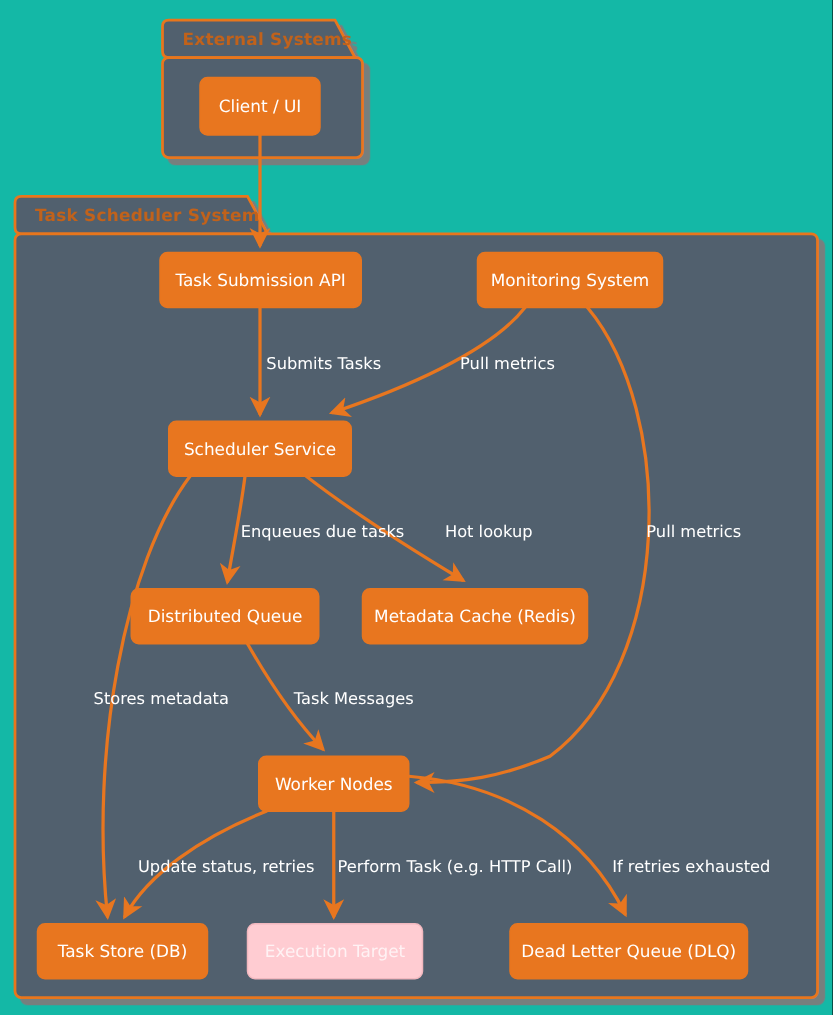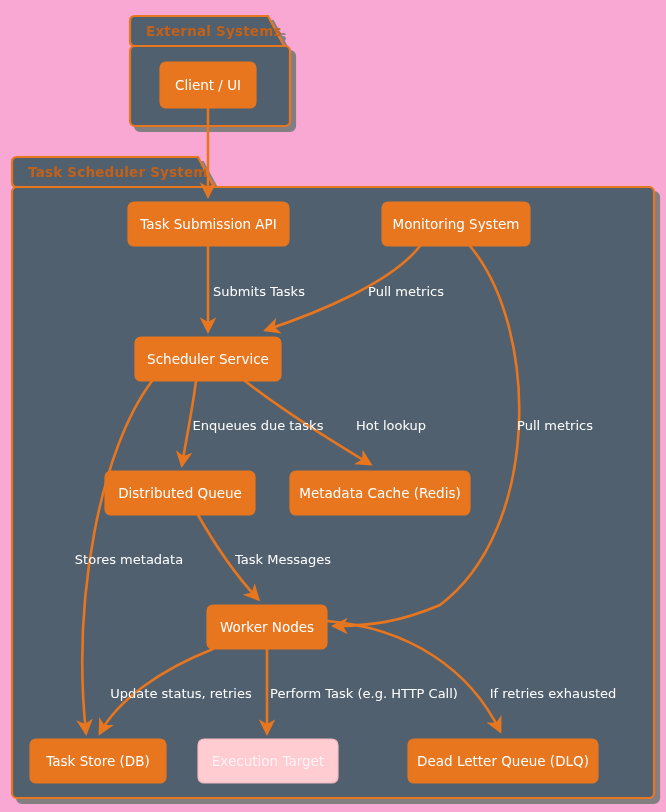--- a/index.html
+++ b/index.html
@@ -10,21 +10,21 @@
   body {
     width: 666px;
     height: 812px;
     overflow: hidden;
     font-family: "DejaVu Sans", "Liberation Sans", sans-serif;
   }
   #diagram-root {
     position: relative;
     width: 666px;
     height: 812px;
-    background: #f9a8d4;
+    background: #14b8a6;
   }
   svg#flow {
     position: absolute;
     left: 0;
     top: 0;
     width: 666px;
     height: 812px;
     display: block;
   }
   .cluster-rect {

